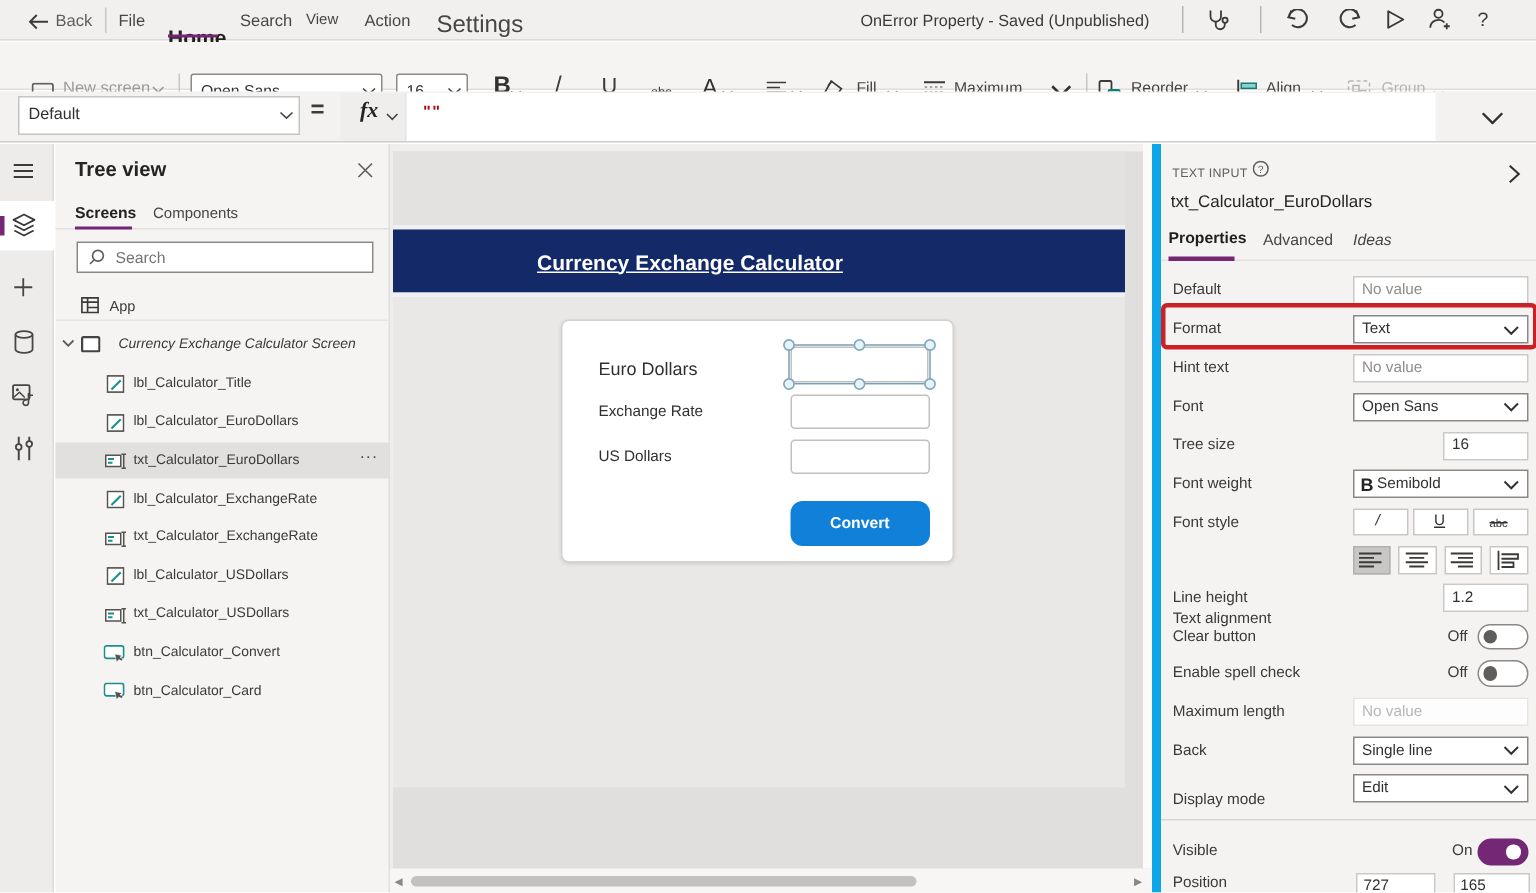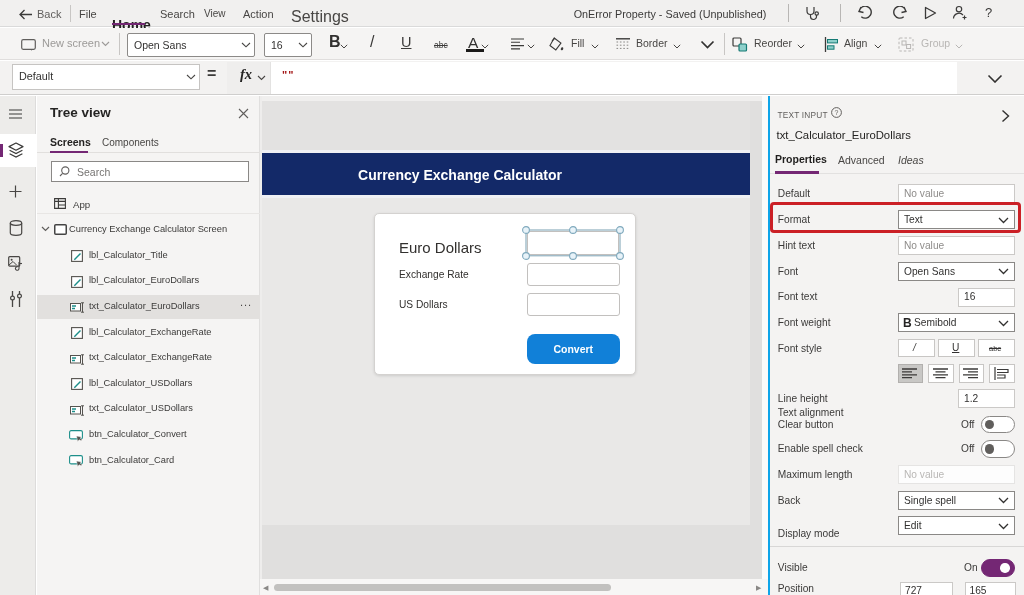--- a/index.html
+++ b/index.html
@@ -49,21 +49,21 @@
 
   <svg class="abs" style="left:952px;top:5px;" width="16" height="16" viewBox="0 0 16 16">
     <circle cx="7" cy="4.2" r="2.7" stroke="#3b3a39" stroke-width="1.2" fill="none"></circle>
     <path d="M1.5 13.5 a5.5 5.5 0 0 1 9.5 -3.5" stroke="#3b3a39" stroke-width="1.2" fill="none"></path>
     <path d="M12.5 10.5 v4 M10.5 12.5 h4" stroke="#3b3a39" stroke-width="1.2" fill="none"></path>
   </svg>
   <div class="abs" style="left:985px;top:5px;font-size:13px;color:#3b3a39;">?</div>
 </div>
 
 <div class="abs" style="left:0;top:28px;width:1024px;height:32px;background:#f5f4f3;border-bottom:1px solid #e0dedd;"></div>
-<div id="toolbar" class="abs" style="left:0;top:28px;width:920px;height:32px;font-size:10.5px;color:#484644;">
+<div id="toolbar" class="abs" style="left:0;top:44px;width:920px;height:32px;font-size:10.5px;color:#484644;">
   <svg class="abs" style="left:21px;top:11px;" width="15" height="12" viewBox="0 0 15 12">
     <rect x="0.7" y="0.7" width="13.6" height="9.6" rx="1.5" stroke="#605e5c" stroke-width="1.2" fill="none"></rect>
     <path d="M9 10.3 l1.8 1.5 v-1.5" fill="#605e5c"></path>
   </svg>
   <div class="abs" style="left:42px;top:9px;color:#9c9a98;font-size:11px;">New screen</div>
   <svg class="abs" style="left:101px;top:13px;" width="9" height="6" viewBox="0 0 9 6">
       <path d="M1 1 L4.5 4.5 L8 1" stroke="#9c9a98" stroke-width="1.1" fill="none"></path>
     </svg>
   <div class="abs" style="left:119px;top:5px;width:1px;height:22px;background:#c8c6c4;"></div>
 
@@ -106,21 +106,21 @@
   </svg>
   <div class="abs" style="left:571px;top:9px;">Fill</div>
   <svg class="abs" style="left:591px;top:16px;" width="8" height="5" viewBox="0 0 8 5">
       <path d="M0.8 0.8 L4 4 L7.2 0.8" stroke="#484644" stroke-width="1" fill="none"></path>
     </svg>
 
   <svg class="abs" style="left:616px;top:10px;" width="14" height="13" viewBox="0 0 14 13">
     <path d="M0 0.8 h14" stroke="#3b3a39" stroke-width="1.4"></path>
     <path d="M0.5 4 h1.6 M3.9 4 h1.6 M7.3 4 h1.6 M10.7 4 h1.6 M0.5 7.2 h1.6 M3.9 7.2 h1.6 M7.3 7.2 h1.6 M10.7 7.2 h1.6 M0.5 10.4 h1.6 M3.9 10.4 h1.6 M7.3 10.4 h1.6 M10.7 10.4 h1.6" stroke="#8a8886" stroke-width="1"></path>
   </svg>
-  <div class="abs" style="left:636px;top:9px;">Border</div>
+  <div class="abs" style="left:636px;top:9px;">Maximum</div>
   <svg class="abs" style="left:673px;top:16px;" width="8" height="5" viewBox="0 0 8 5">
       <path d="M0.8 0.8 L4 4 L7.2 0.8" stroke="#484644" stroke-width="1" fill="none"></path>
     </svg>
 
   <svg class="abs" style="left:700px;top:12px;" width="15" height="9" viewBox="0 0 15 9">
       <path d="M1.5 1.5 L7.5 7.5 L13.5 1.5" stroke="#323130" stroke-width="1.7" fill="none"></path>
     </svg>
   <div class="abs" style="left:724px;top:5px;width:1px;height:22px;background:#c8c6c4;"></div>
 
   <svg class="abs" style="left:732px;top:9px;" width="16" height="15" viewBox="0 0 16 15">
@@ -230,21 +230,21 @@
   <div class="abs" style="left:36px;top:102.5px;font-size:9.7px;color:#3b3a39;">App</div>
   <div class="abs" style="left:0;top:117px;width:223px;height:1px;background:#e8e6e4;"></div>
 
   <svg class="abs" style="left:4px;top:130px;" width="9" height="6" viewBox="0 0 9 6">
       <path d="M1 1 L4.5 4.5 L8 1" stroke="#605e5c" stroke-width="1.2" fill="none"></path>
     </svg>
   <rect class="abs" style="left:17px;top:128px;width:12px;height:10px;"></rect>
   <svg class="abs" style="left:17px;top:128px;" width="13" height="11" viewBox="0 0 13 11">
       <rect x="0.75" y="0.75" width="11.5" height="9.5" rx="1" stroke="#444" stroke-width="1.5" fill="#fff"></rect>
     </svg>
-  <div class="abs" style="left:32px;top:127.5px;font-size:9.3px;color:#3b3a39;">Currency Exchange Calculator Screen</div>
+  <div class="abs" style="left:42px;top:127.5px;font-size:9.3px;color:#3b3a39;font-style:italic;">Currency Exchange Calculator Screen</div>
 
   <div class="abs" style="left:0;top:198.5px;width:223px;height:24.8px;background:#e2e0de;"></div>
 
   <svg class="abs" style="left:34.4px;top:154px;" width="12" height="12" viewBox="0 0 12 12">
       <rect x="0.6" y="0.6" width="10.8" height="10.8" stroke="#55534f" stroke-width="1.1" fill="#fff"></rect>
       <path d="M2.8 9.2 L9 3 L10 4 L3.8 10.2 Z" fill="#1d8f8a"></path>
     </svg>
   <div class="abs" style="left:52px;top:153.5px;font-size:9.3px;color:#3b3a39;">lbl_Calculator_Title</div>
   <svg class="abs" style="left:34.4px;top:179.6px;" width="12" height="12" viewBox="0 0 12 12">
       <rect x="0.6" y="0.6" width="10.8" height="10.8" stroke="#55534f" stroke-width="1.1" fill="#fff"></rect>
@@ -292,26 +292,26 @@
   <div class="abs" style="left:52px;top:358.6px;font-size:9.3px;color:#3b3a39;">btn_Calculator_Card</div>
 </div>
 
 <div id="canvas" class="abs" style="left:260px;top:96px;width:508px;height:499px;background:#e0dfde;">
   <div class="abs" style="left:0;top:0;width:508px;height:5px;background:#f0efee;"></div>
   <div class="abs" style="left:0;top:0;width:1.5px;height:483px;background:#eeedec;"></div>
 
   <div class="abs" style="left:2px;top:5px;width:488px;height:51px;background:#e3e2e1;"></div>
   <div class="abs" style="left:2px;top:54px;width:488px;height:2.5px;background:#eff0f4;"></div>
   <div class="abs" style="left:2px;top:56.5px;width:488px;height:42.5px;background:#132968;"></div>
-  <div class="abs" style="left:2px;top:70.5px;width:396px;text-align:center;font-size:14px;font-weight:bold;color:#fff;">Currency Exchange Calculator</div>
+  <div class="abs" style="left:2px;top:70.5px;width:396px;text-align:center;font-size:14px;font-weight:bold;color:#fff;text-decoration:underline;">Currency Exchange Calculator</div>
   <div class="abs" style="left:2px;top:99px;width:488px;height:2.5px;background:#eff0f4;"></div>
   <div class="abs" style="left:2px;top:101.5px;width:488px;height:327.5px;background:#e9e8e7;"></div>
 
   <div class="abs" style="left:114px;top:117px;width:261.5px;height:162px;background:#fff;border:1px solid #d4d2d0;border-radius:5px;box-shadow:0 1px 3px rgba(0,0,0,0.12);"></div>
-  <div class="abs" style="left:139px;top:143px;font-size:15px;color:#32302e;">Euro Dollars</div>
+  <div class="abs" style="left:139px;top:143px;font-size:12px;color:#32302e;">Euro Dollars</div>
   <div class="abs" style="left:139px;top:173px;font-size:10.2px;color:#32302e;">Exchange Rate</div>
   <div class="abs" style="left:139px;top:203px;font-size:10.2px;color:#32302e;">US Dollars</div>
   <div class="abs" style="left:267px;top:135px;width:92px;height:24px;background:#fff;border:1px solid #c2c0be;border-radius:3px;"></div>
   <div class="abs" style="left:267px;top:166.5px;width:93px;height:23px;background:#fff;border:1px solid #c2c0be;border-radius:3px;"></div>
   <div class="abs" style="left:267px;top:196.5px;width:93px;height:23px;background:#fff;border:1px solid #c2c0be;border-radius:3px;"></div>
 
   <svg class="abs" style="left:259px;top:127px;" width="108" height="40" viewBox="0 0 108 40">
     <rect x="7" y="7" width="94" height="25.8" stroke="#79a0b2" stroke-width="1" fill="none"></rect>
     <g fill="#e8f3f9" stroke="#7fa9bd" stroke-width="1.1">
       <circle cx="7" cy="7" r="3.4"></circle>
@@ -327,21 +327,21 @@
   <div class="abs" style="left:267px;top:247px;width:92.5px;text-align:center;font-size:10.5px;font-weight:bold;color:#fff;">Convert</div>
 
   <div class="abs" style="left:0;top:483px;width:508px;height:16px;background:#f7f6f5;"></div>
   <div class="abs" style="left:3px;top:488px;font-size:7px;color:#8a8886;">◀</div>
   <div class="abs" style="left:496px;top:488px;font-size:7px;color:#8a8886;">▶</div>
   <div class="abs" style="left:14px;top:487.5px;width:337px;height:7px;background:#c2c1bf;border-radius:3.5px;"></div>
 
   <div class="abs" style="left:502px;top:0;width:6px;height:483px;background:#fbfbfa;"></div>
 </div>
 
-<div id="rpanel" class="abs" style="left:768px;top:96px;width:256px;height:499px;background:#f4f3f2;border-left:2px solid #0ea5e9;overflow:hidden;font-size:10.2px;color:#3b3a39;">
+<div id="rpanel" class="abs" style="left:768px;top:96px;width:256px;height:499px;background:#f4f3f2;border-left:6px solid #0ea5e9;overflow:hidden;font-size:10.2px;color:#3b3a39;">
   <div class="abs" style="left:7.5px;top:14px;font-size:8.3px;letter-spacing:0.2px;color:#605e5c;">TEXT INPUT</div>
   <svg class="abs" style="left:61px;top:11px;" width="11" height="11" viewBox="0 0 11 11">
     <circle cx="5.5" cy="5.5" r="4.9" stroke="#605e5c" stroke-width="1" fill="none"></circle>
     <text x="5.5" y="8" font-size="7" text-anchor="middle" fill="#605e5c" font-family="Liberation Sans">?</text>
   </svg>
   <svg class="abs" style="left:231px;top:13px;" width="9" height="14" viewBox="0 0 9 14">
       <path d="M1.5 1.5 L7.5 7 L1.5 12.5" stroke="#323130" stroke-width="1.4" fill="none"></path>
     </svg>
   <div class="abs" style="left:6.5px;top:32.5px;font-size:11.3px;color:#252423;">txt_Calculator_EuroDollars</div>
   <div class="abs" style="left:5px;top:57px;font-size:10.5px;font-weight:bold;color:#201f1e;">Properties</div>
@@ -365,21 +365,21 @@
   <div class="abs" style="left:127.5px;top:140px;width:117px;height:19px;background:#fff;border:1px solid #cbc9c7;"></div>
   <div class="abs" style="left:134px;top:143.7px;color:#8e8c8a;">No value</div>
 
   <div class="abs" style="left:7.8px;top:169.5px;">Font</div>
   <div class="abs" style="left:127.5px;top:165.8px;width:117px;height:19px;background:#fff;border:1px solid #8a8886;"></div>
   <div class="abs" style="left:134px;top:169.5px;color:#323130;">Open Sans</div>
   <svg class="abs" style="left:228px;top:172.3px;" width="11" height="7" viewBox="0 0 11 7">
       <path d="M1 1 L5.5 5.5 L10 1" stroke="#323130" stroke-width="1.3" fill="none"></path>
     </svg>
 
-  <div class="abs" style="left:7.8px;top:195.2px;">Font text</div>
+  <div class="abs" style="left:7.8px;top:195.2px;">Tree size</div>
   <div class="abs" style="left:188px;top:191.5px;width:56.5px;height:19px;background:#fff;border:1px solid #cbc9c7;"></div>
   <div class="abs" style="left:194px;top:195.2px;color:#323130;">16</div>
 
   <div class="abs" style="left:7.8px;top:221px;">Font weight</div>
   <div class="abs" style="left:127.5px;top:217.3px;width:117px;height:19px;background:#fff;border:1px solid #8a8886;"></div>
   <div class="abs" style="left:133px;top:219.8px;font-size:12px;font-weight:bold;color:#252423;">B</div>
   <div class="abs" style="left:144px;top:221px;color:#323130;">Semibold</div>
   <svg class="abs" style="left:228px;top:224px;" width="11" height="7" viewBox="0 0 11 7">
       <path d="M1 1 L5.5 5.5 L10 1" stroke="#323130" stroke-width="1.3" fill="none"></path>
     </svg>
@@ -423,21 +423,21 @@
   <div class="abs" style="left:191px;top:347.4px;">Off</div>
   <div class="abs" style="left:210.5px;top:344.4px;width:34px;height:17.5px;background:#fff;border:1px solid #8a8886;border-radius:9px;"></div>
   <div class="abs" style="left:214.5px;top:348.4px;width:9.5px;height:9.5px;background:#605e5c;border-radius:50%;"></div>
 
   <div class="abs" style="left:7.8px;top:372.8px;">Maximum length</div>
   <div class="abs" style="left:127.5px;top:369px;width:117px;height:19px;background:#fdfdfd;border:1px solid #e5e4e3;"></div>
   <div class="abs" style="left:134px;top:372.8px;color:#b9b7b5;">No value</div>
 
   <div class="abs" style="left:7.8px;top:398.5px;">Back</div>
   <div class="abs" style="left:127.5px;top:394.8px;width:117px;height:19px;background:#fff;border:1px solid #8a8886;"></div>
-  <div class="abs" style="left:134px;top:398.5px;color:#323130;">Single spell</div>
+  <div class="abs" style="left:134px;top:398.5px;color:#323130;">Single line</div>
   <svg class="abs" style="left:228px;top:401.3px;" width="11" height="7" viewBox="0 0 11 7">
       <path d="M1 1 L5.5 5.5 L10 1" stroke="#323130" stroke-width="1.3" fill="none"></path>
     </svg>
 
   <div class="abs" style="left:7.8px;top:432px;">Display mode</div>
   <div class="abs" style="left:127.5px;top:420.3px;width:117px;height:19px;background:#fff;border:1px solid #8a8886;"></div>
   <div class="abs" style="left:134px;top:424px;color:#323130;">Edit</div>
   <svg class="abs" style="left:228px;top:426.8px;" width="11" height="7" viewBox="0 0 11 7">
       <path d="M1 1 L5.5 5.5 L10 1" stroke="#323130" stroke-width="1.3" fill="none"></path>
     </svg>

